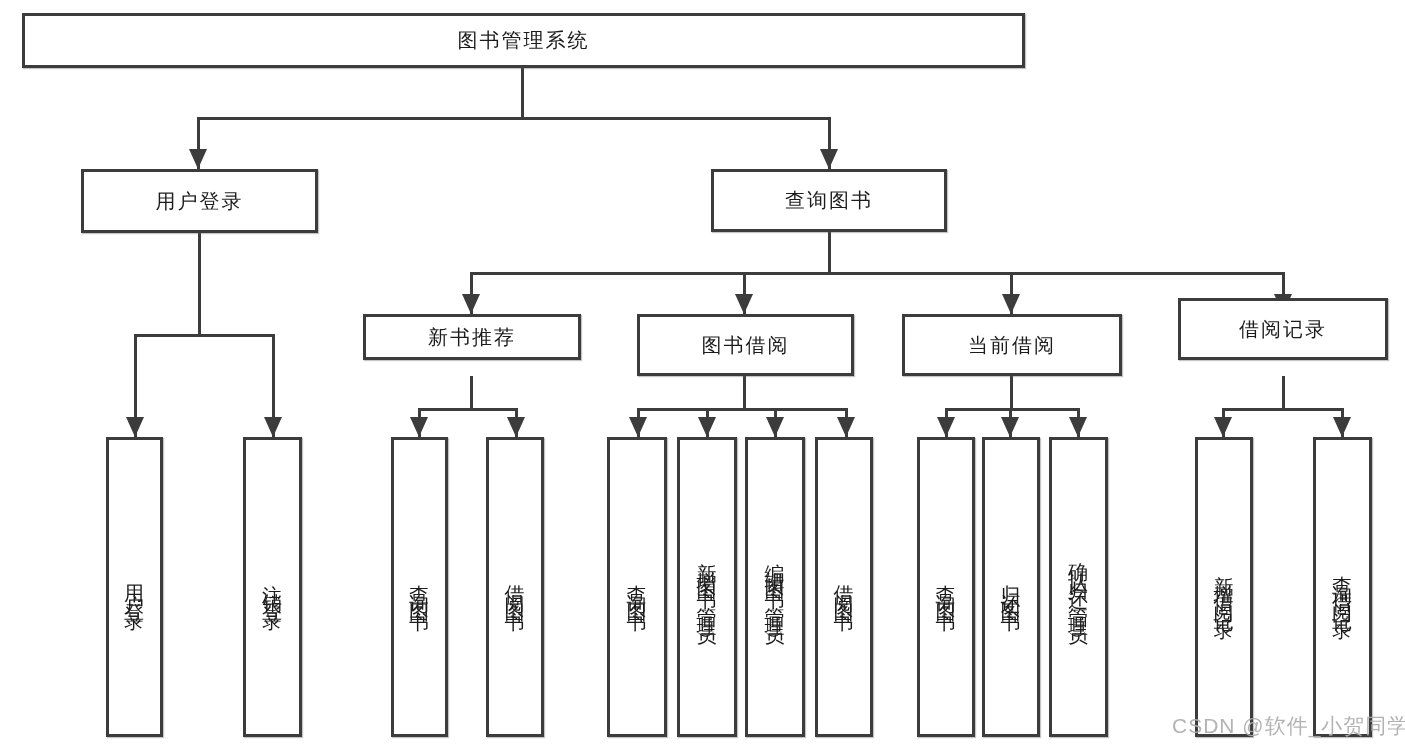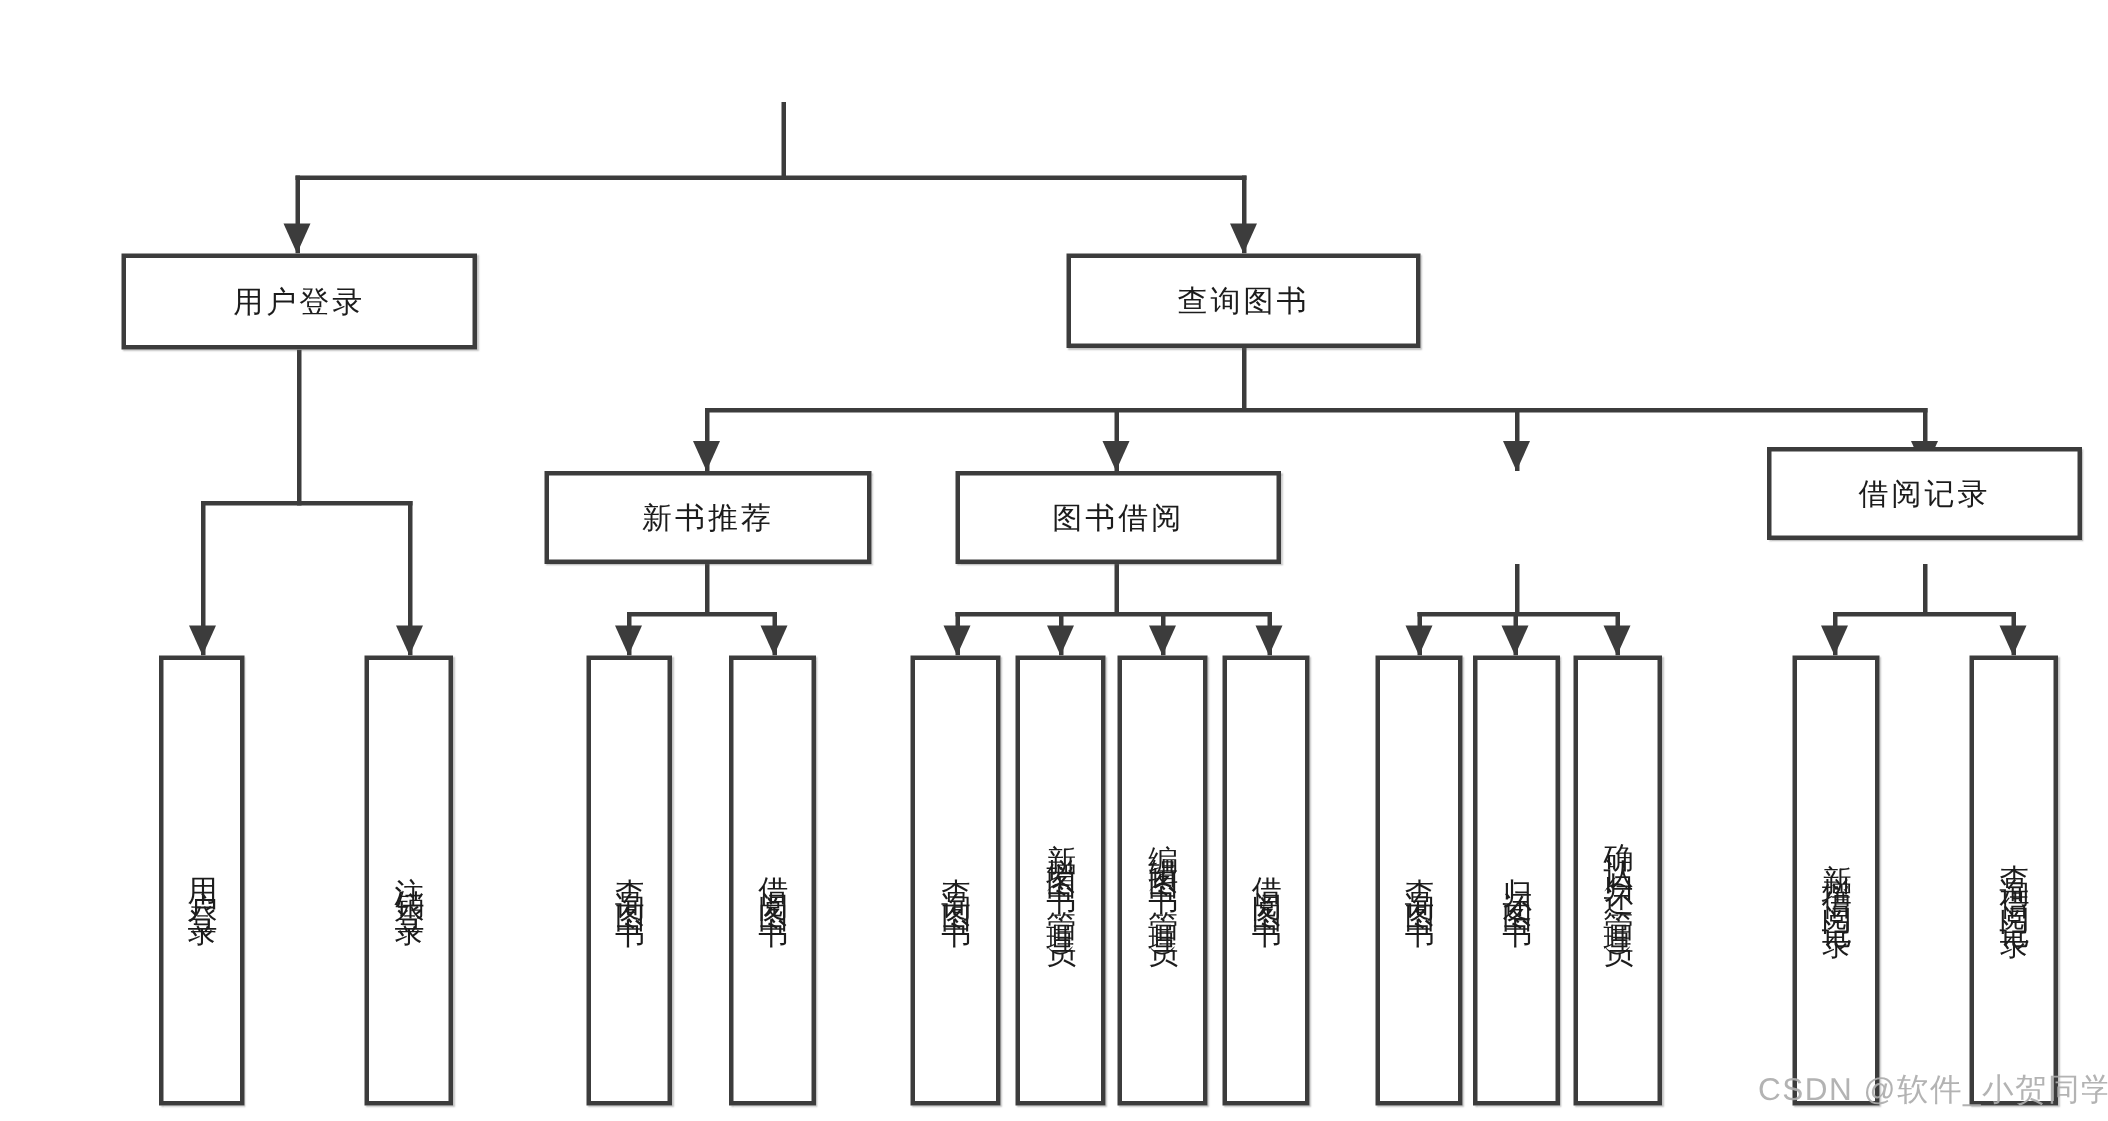--- a/index.html
+++ b/index.html
@@ -93,33 +93,39 @@
   <div class="ar" style="left:1001px;top:417px"></div>
   <div class="ar" style="left:1069px;top:417px"></div>
 
   <div class="vl" style="left:1282px;top:376px;height:34px"></div>
   <div class="hl" style="left:1222px;top:408px;width:122px"></div>
   <div class="vl" style="left:1222px;top:408px;height:29px"></div>
   <div class="vl" style="left:1341px;top:408px;height:29px"></div>
   <div class="ar" style="left:1214px;top:417px"></div>
   <div class="ar" style="left:1333px;top:417px"></div>
 
+  <div class="node node-h" style="left:22px;top:13px;width:1003px;height:55px">
+    <span>图书管理系统</span>
+  </div>
 
   <div class="node node-h" style="left:81px;top:169px;width:237px;height:64px">
     <span>用户登录</span>
   </div>
   <div class="node node-h" style="left:711px;top:169px;width:236px;height:63px">
     <span>查询图书</span>
   </div>
 
-  <div class="node node-h" style="left:363px;top:314px;width:218px;height:62px">
+  <div class="node node-h" style="left:363px;top:314px;width:218px;height:46px">
     <span>新书推荐</span>
   </div>
   <div class="node node-h" style="left:637px;top:314px;width:217px;height:62px">
     <span>图书借阅</span>
+  </div>
+  <div class="node node-h" style="left:902px;top:314px;width:220px;height:62px">
+    <span>当前借阅</span>
   </div>
   <div class="node node-h" style="left:1178px;top:298px;width:210px;height:62px">
     <span>借阅记录</span>
   </div>
 
   <div class="node node-v" style="left:106px;top:437px;width:57px;height:300px">
     <span>用户登录</span>
   </div>
   <div class="node node-v" style="left:243px;top:437px;width:59px;height:300px">
     <span>注销登录</span>

